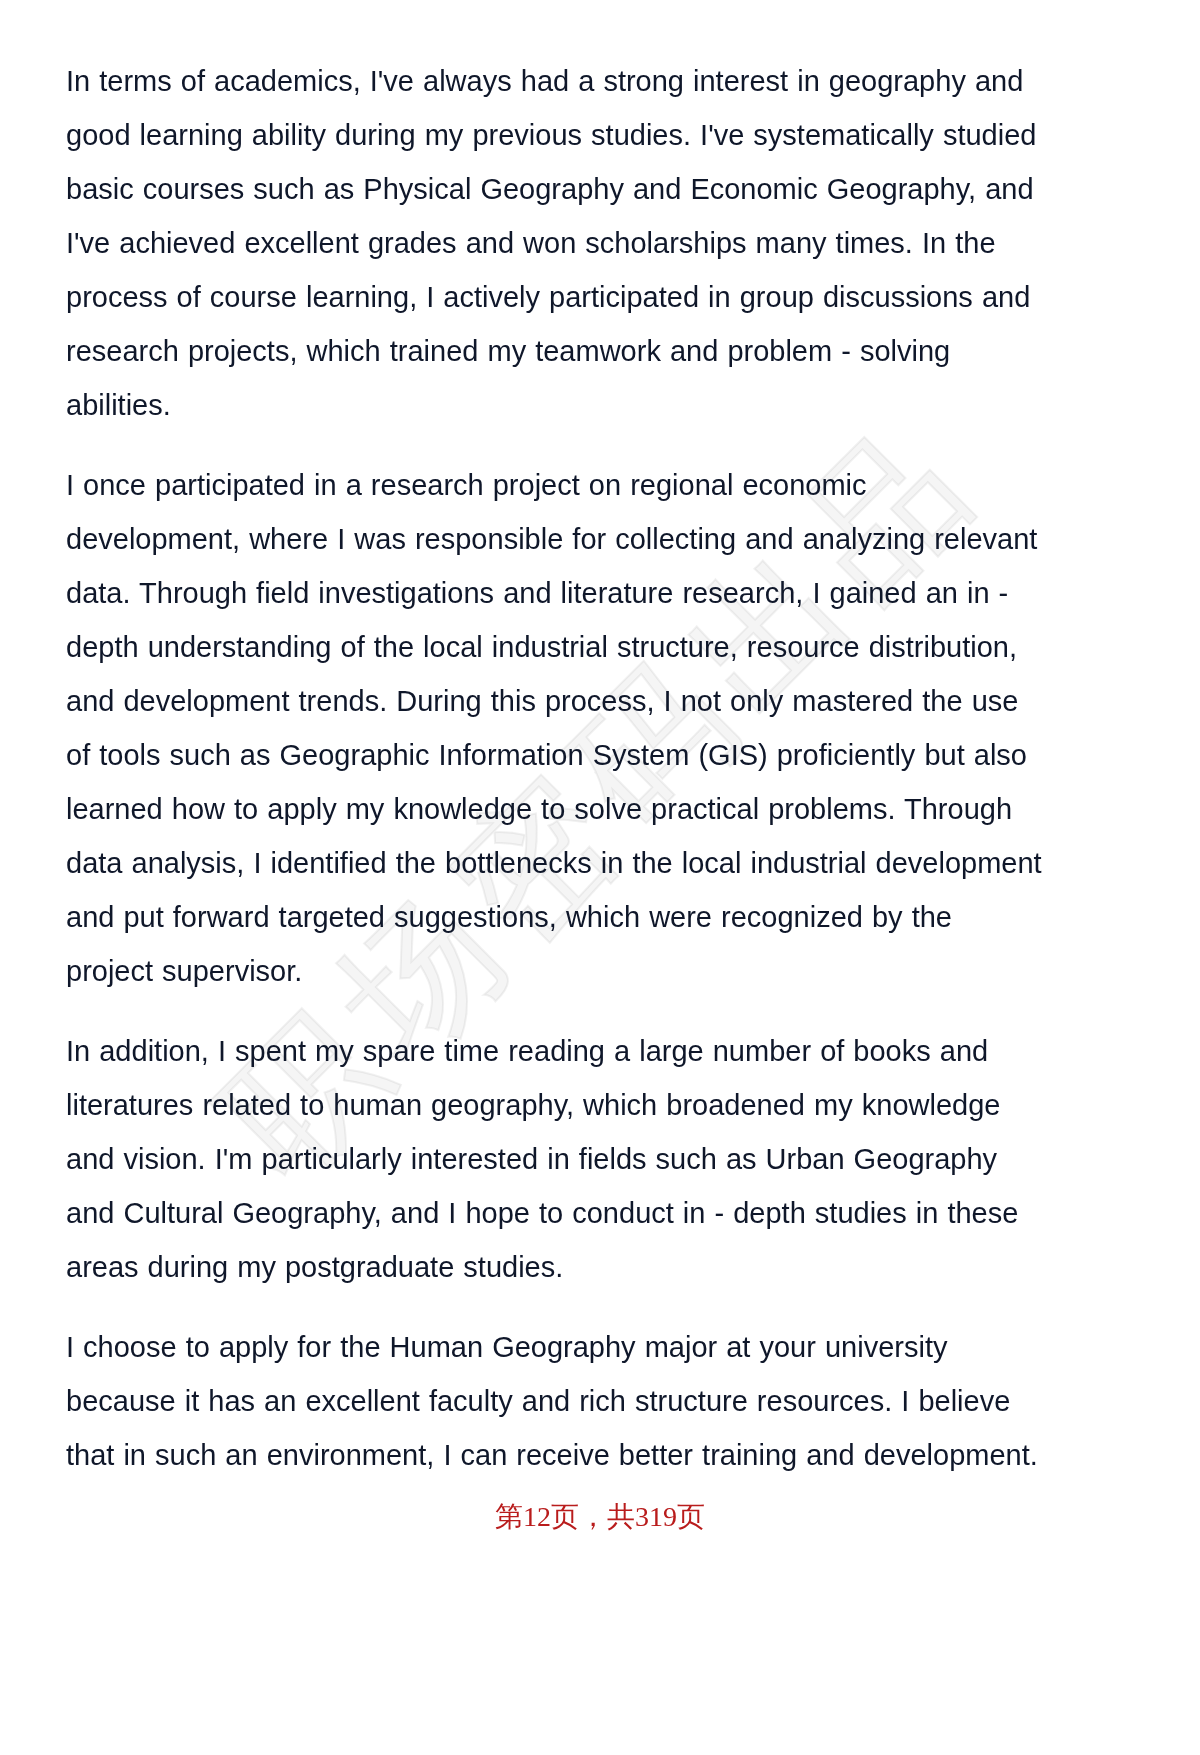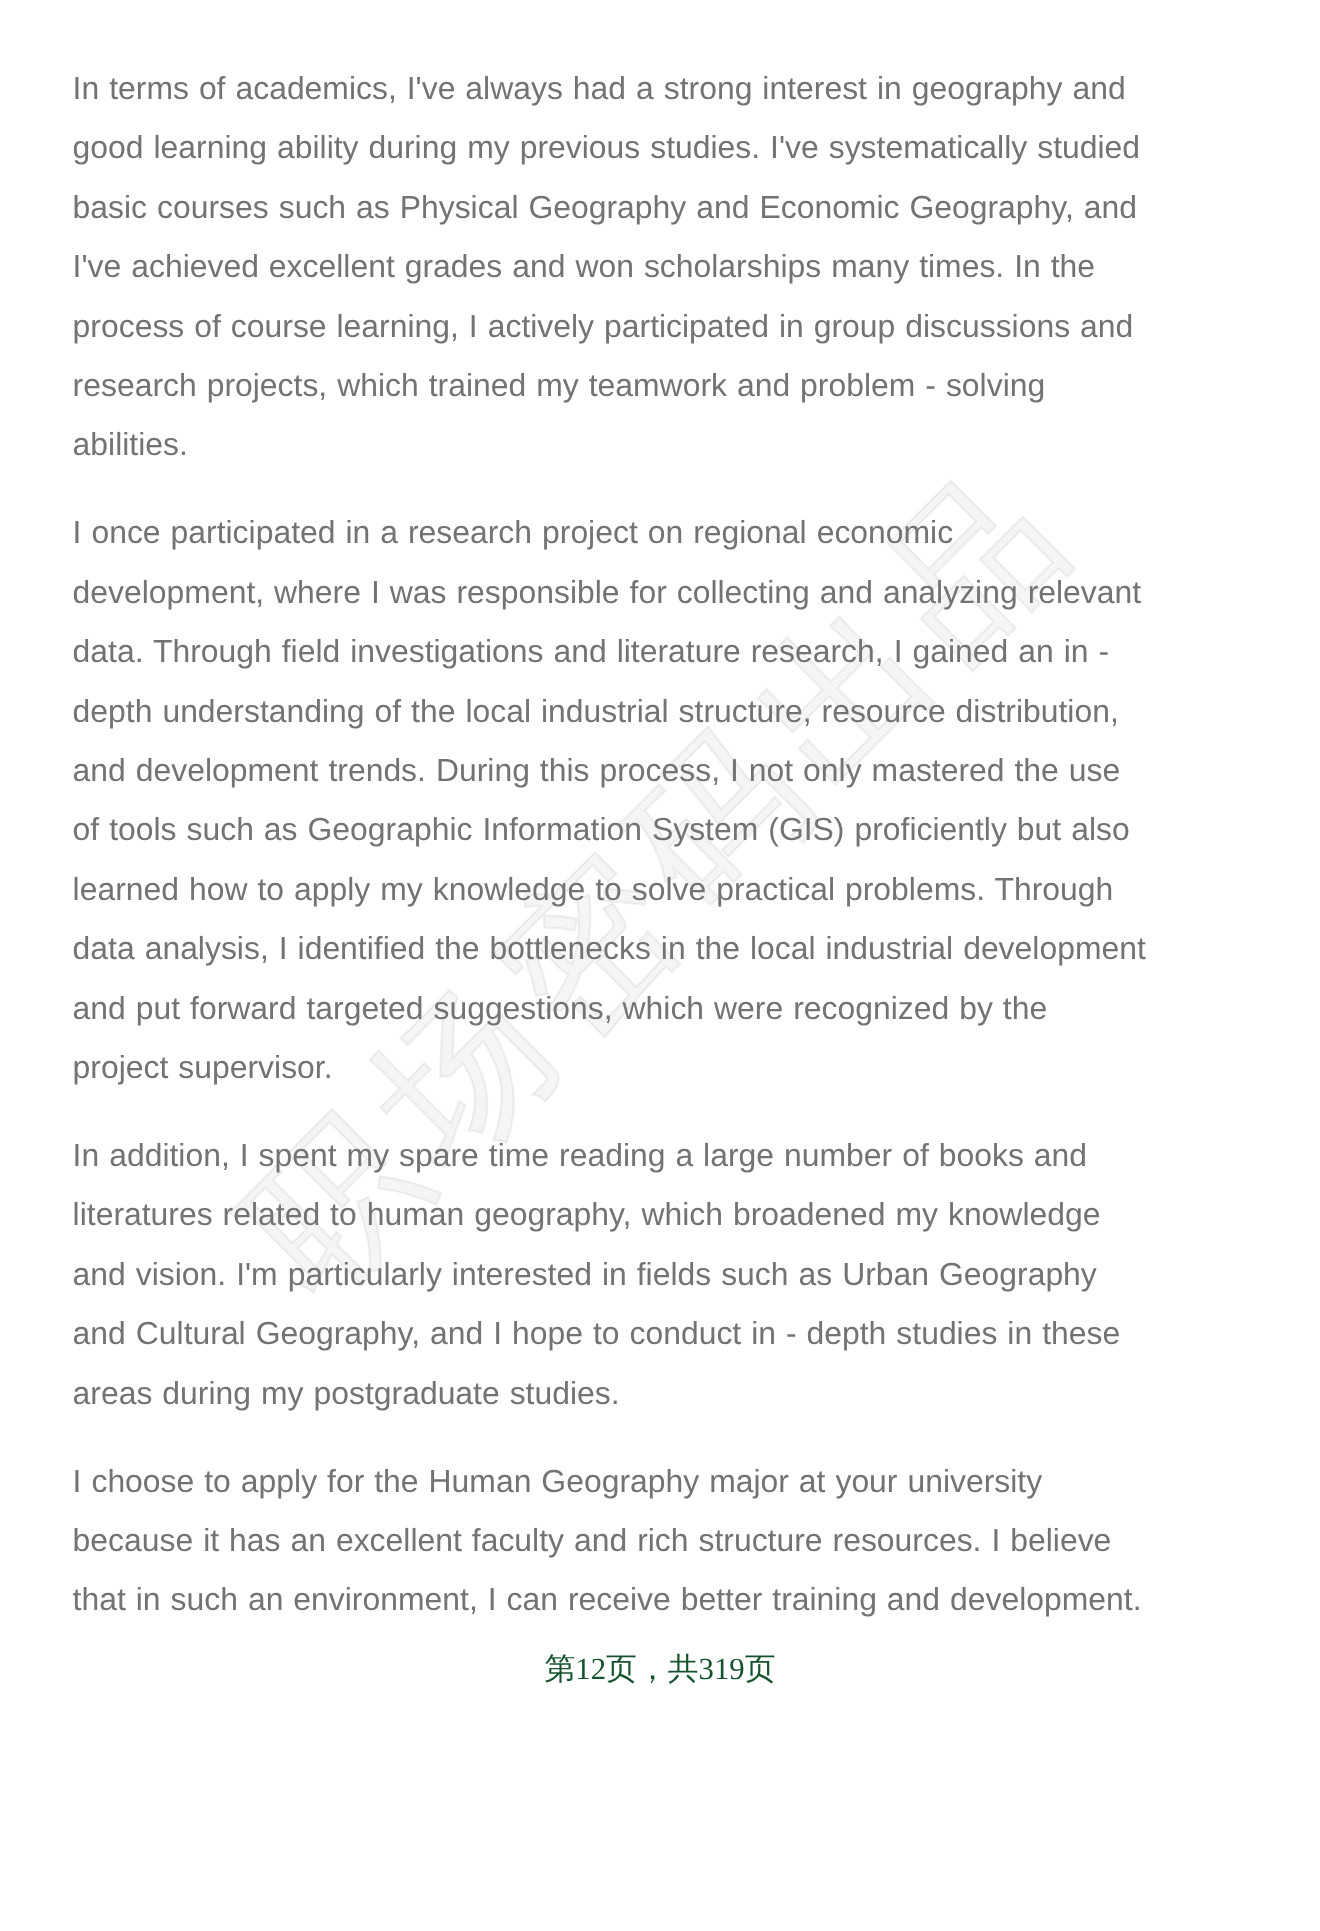--- a/index.html
+++ b/index.html
@@ -34,32 +34,32 @@
     position: absolute;
     left: 66px;
     top: 54px;
     width: 980px;
     z-index: 1;
   }
   .content p {
     margin: 0 0 26px 0;
     font-size: 29px;
     line-height: 54px;
-    color: #737373;
+    color: #0f172a;
     text-align: left;
     word-spacing: 1px;
   }
   .footer {
     position: absolute;
     left: 0;
     right: 0;
     top: 1498px;
     text-align: center;
     font-size: 28px;
-    color: #14532d;
+    color: #b91c1c;
     font-family: "Liberation Serif", serif;
     z-index: 1;
   }
 </style>
 </head>
 <body>
 
 <div class="page">
 
   <div class="watermark">职场密码出品</div>

